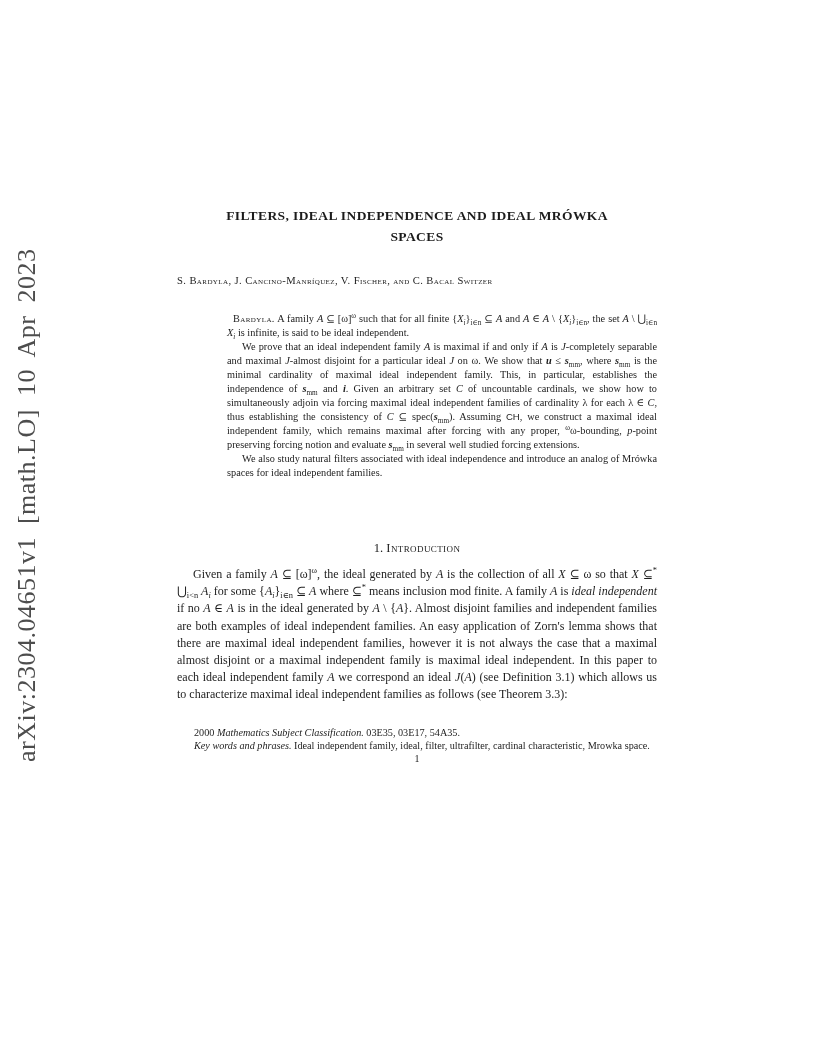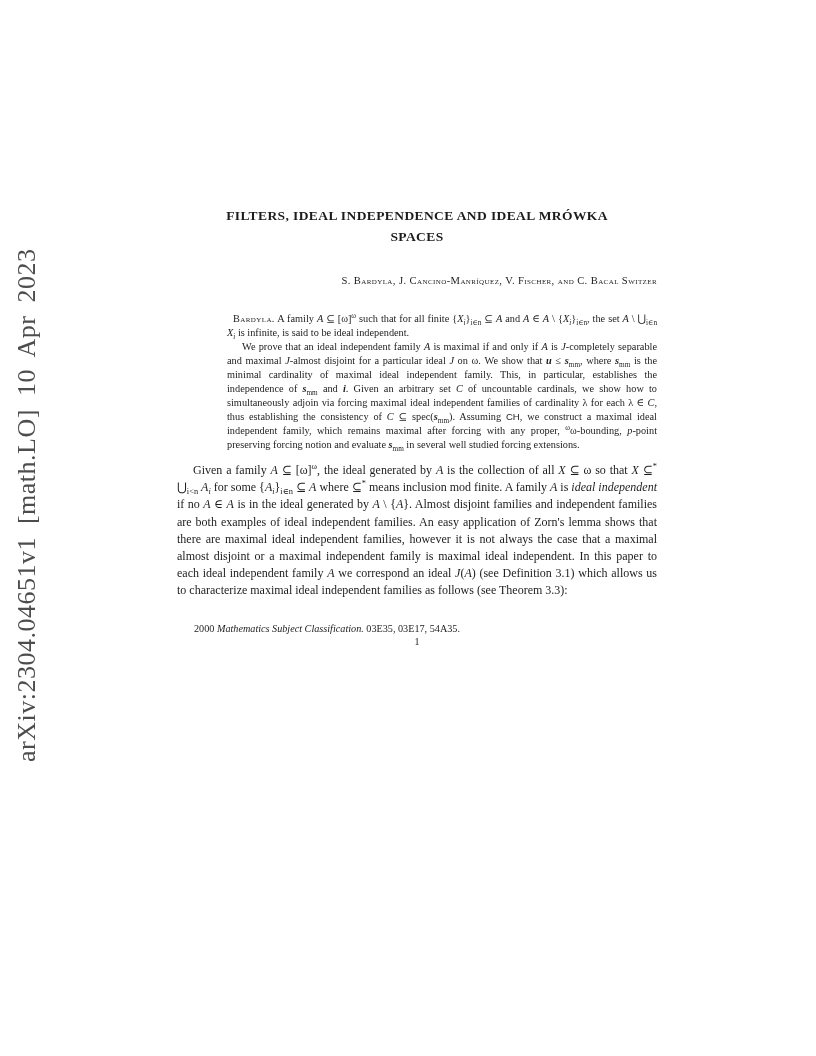--- a/index.html
+++ b/index.html
@@ -41,21 +41,21 @@
     font-size: 13.5px;
     font-weight: bold;
     text-align: center;
     line-height: 21px;
     letter-spacing: 0.4px;
   }
 
   .authors {
     margin-top: 27px;
     font-size: 10.6px;
-    text-align: right;
+    text-align: left;
     font-variant: small-caps;
     letter-spacing: 0.4px;
     line-height: 13px;
   }
 
   .abstract {
     margin-top: 25px;
     margin-left: 50px;
     width: 430px;
     font-size: 10.3px;
@@ -112,25 +112,28 @@
 
   <div class="content">
 
     <h1 class="title">FILTERS, IDEAL INDEPENDENCE AND IDEAL MRÓWKA SPACES</h1>
 
     <div class="authors">S. Bardyla, J. Cancino-Manríquez, V. Fischer, and C. Bacal Switzer</div>
 
     <div class="abstract">
       <p class="p-first"><span class="sc">Bardyla.</span> A family <i class="cal">A</i> ⊆ [ω]<sup>ω</sup> such that for all finite {<i>X<sub>i</sub></i>}<sub>i∈n</sub> ⊆ <i class="cal">A</i> and <i>A</i> ∈ <i class="cal">A</i> \ {<i>X<sub>i</sub></i>}<sub>i∈n</sub>, the set <i>A</i> \ ⋃<sub>i∈n</sub> <i>X<sub>i</sub></i> is infinite, is said to be ideal independent.</p>
       <p class="p-rest">We prove that an ideal independent family <i class="cal">A</i> is maximal if and only if <i class="cal">A</i> is <i class="cal">J</i>-completely separable and maximal <i class="cal">J</i>-almost disjoint for a particular ideal <i class="cal">J</i> on ω. We show that <span class="frak">u</span> ≤ <span class="frak">s</span><sub>mm</sub>, where <span class="frak">s</span><sub>mm</sub> is the minimal cardinality of maximal ideal independent family. This, in particular, establishes the independence of <span class="frak">s</span><sub>mm</sub> and <span class="frak">i</span>. Given an arbitrary set <i>C</i> of uncountable cardinals, we show how to simultaneously adjoin via forcing maximal ideal independent families of cardinality λ for each λ ∈ <i>C</i>, thus establishing the consistency of <i>C</i> ⊆ spec(<span class="frak">s</span><sub>mm</sub>). Assuming <span class="sf">CH</span>, we construct a maximal ideal independent family, which remains maximal after forcing with any proper, <sup>ω</sup>ω-bounding, <i>p</i>-point preserving forcing notion and evaluate <span class="frak">s</span><sub>mm</sub> in several well studied forcing extensions.</p>
+      <p class="p-rest">We also study natural filters associated with ideal independence and introduce an analog of Mrówka spaces for ideal independent families.</p>
     </div>
 
+    <h2 class="section-heading">1. <span class="sc">Introduction</span></h2>
 
     <p class="body-p">Given a family <i class="cal">A</i> ⊆ [ω]<sup>ω</sup>, the ideal generated by <i class="cal">A</i> is the collection of all <i>X</i> ⊆ ω so that <i>X</i> ⊆<sup>*</sup> ⋃<sub>i&lt;n</sub> <i>A<sub>i</sub></i> for some {<i>A<sub>i</sub></i>}<sub>i∈n</sub> ⊆ <i class="cal">A</i> where ⊆<sup>*</sup> means inclusion mod finite. A family <i class="cal">A</i> is <i>ideal independent</i> if no <i>A</i> ∈ <i class="cal">A</i> is in the ideal generated by <i class="cal">A</i> \ {<i>A</i>}. Almost disjoint families and independent families are both examples of ideal independent families. An easy application of Zorn's lemma shows that there are maximal ideal independent families, however it is not always the case that a maximal almost disjoint or a maximal independent family is maximal ideal independent. In this paper to each ideal independent family <i class="cal">A</i> we correspond an ideal <i class="cal">J</i>(<i class="cal">A</i>) (see Definition 3.1) which allows us to characterize maximal ideal independent families as follows (see Theorem 3.3):</p>
 
     <div class="footnotes">
       <p>2000 <i>Mathematics Subject Classification.</i> 03E35, 03E17, 54A35.</p>
+      <p><i>Key words and phrases.</i> Ideal independent family, ideal, filter, ultrafilter, cardinal characteristic, Mrowka space.</p>
     </div>
 
     <div class="page-number">1</div>
 
   </div>
 </div>
 
 </body></html>

